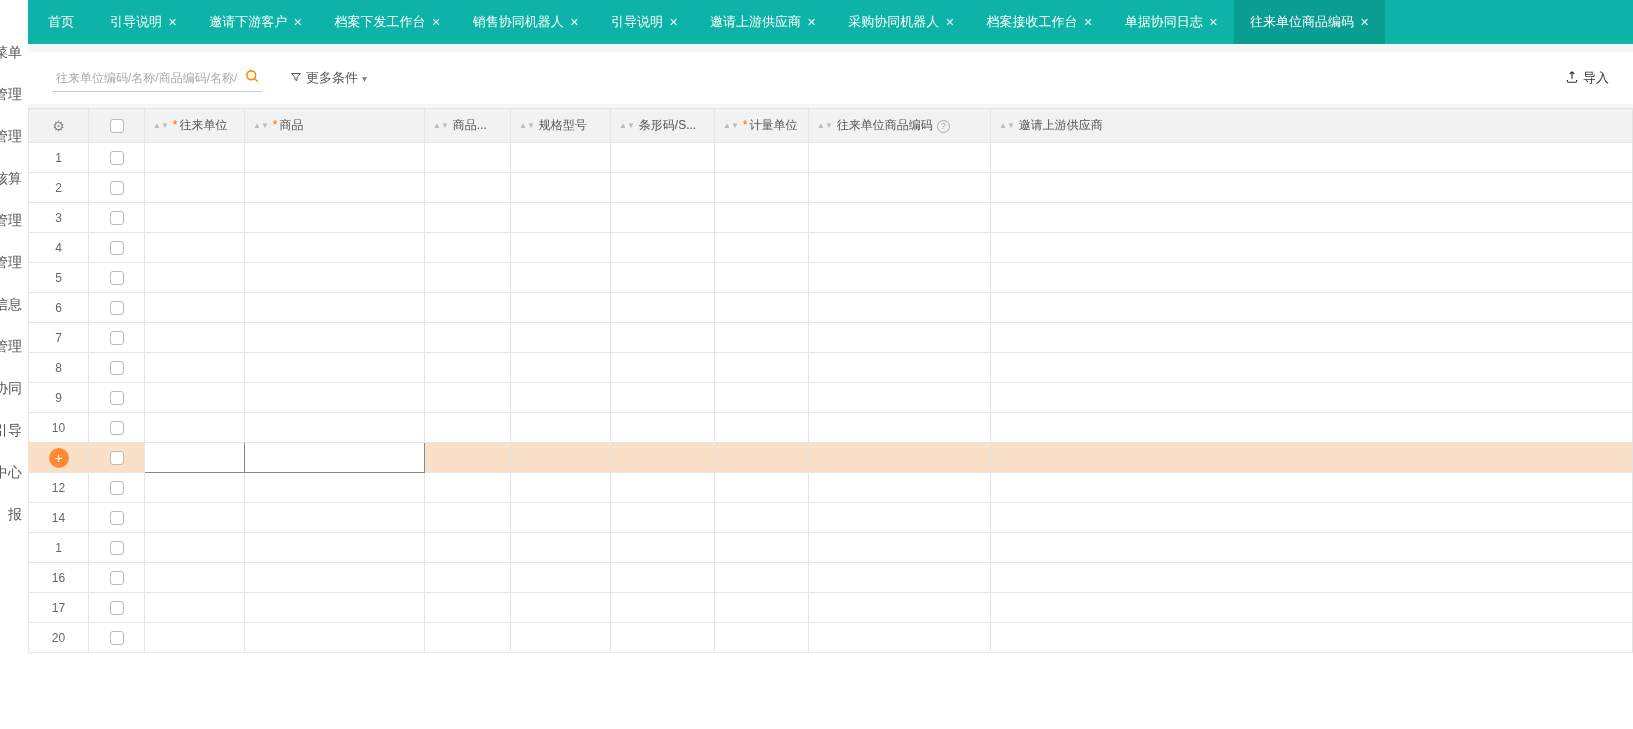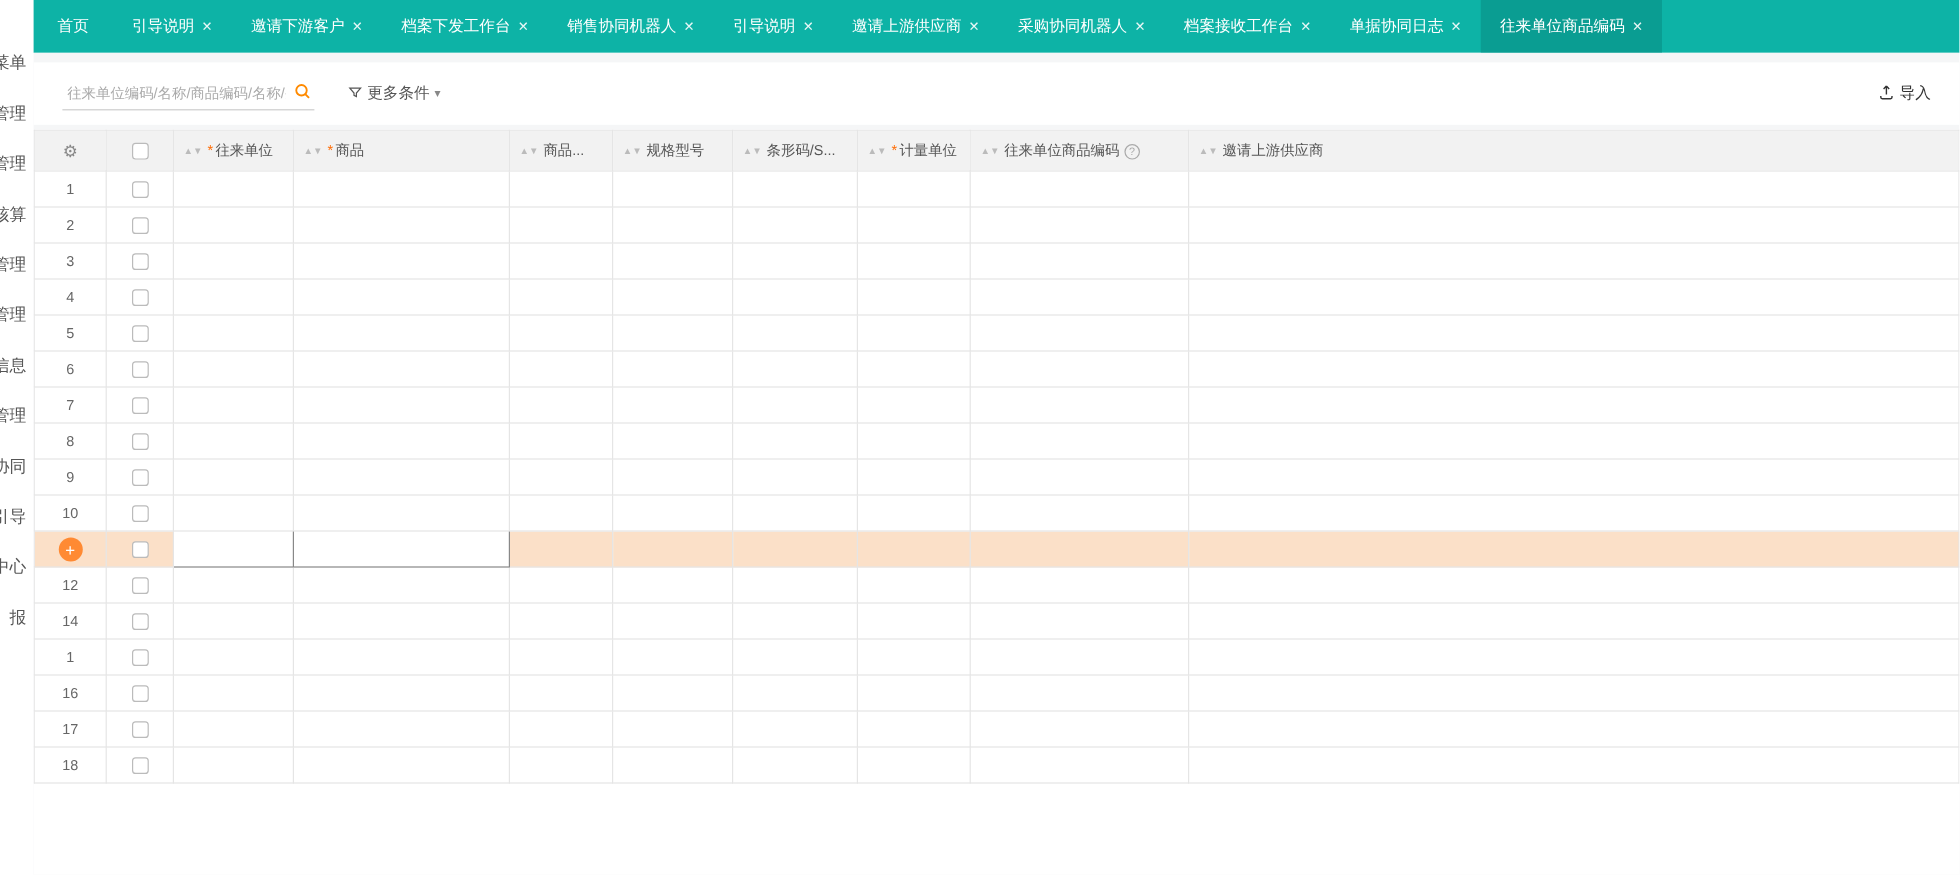--- a/index.html
+++ b/index.html
@@ -370,21 +370,21 @@
                 <td></td>
                 <td></td>
                 <td></td>
                 <td></td>
                 <td></td>
                 <td></td>
                 <td></td>
                 <td></td>
               </tr>
               <tr>
-                <td class="col-idx">18</td>
+                <td class="col-idx">20</td>
                 <td class="col-check"><span class="checkbox"></span></td>
                 <td></td>
                 <td></td>
                 <td></td>
                 <td></td>
                 <td></td>
                 <td></td>
                 <td></td>
                 <td></td>
               </tr>

